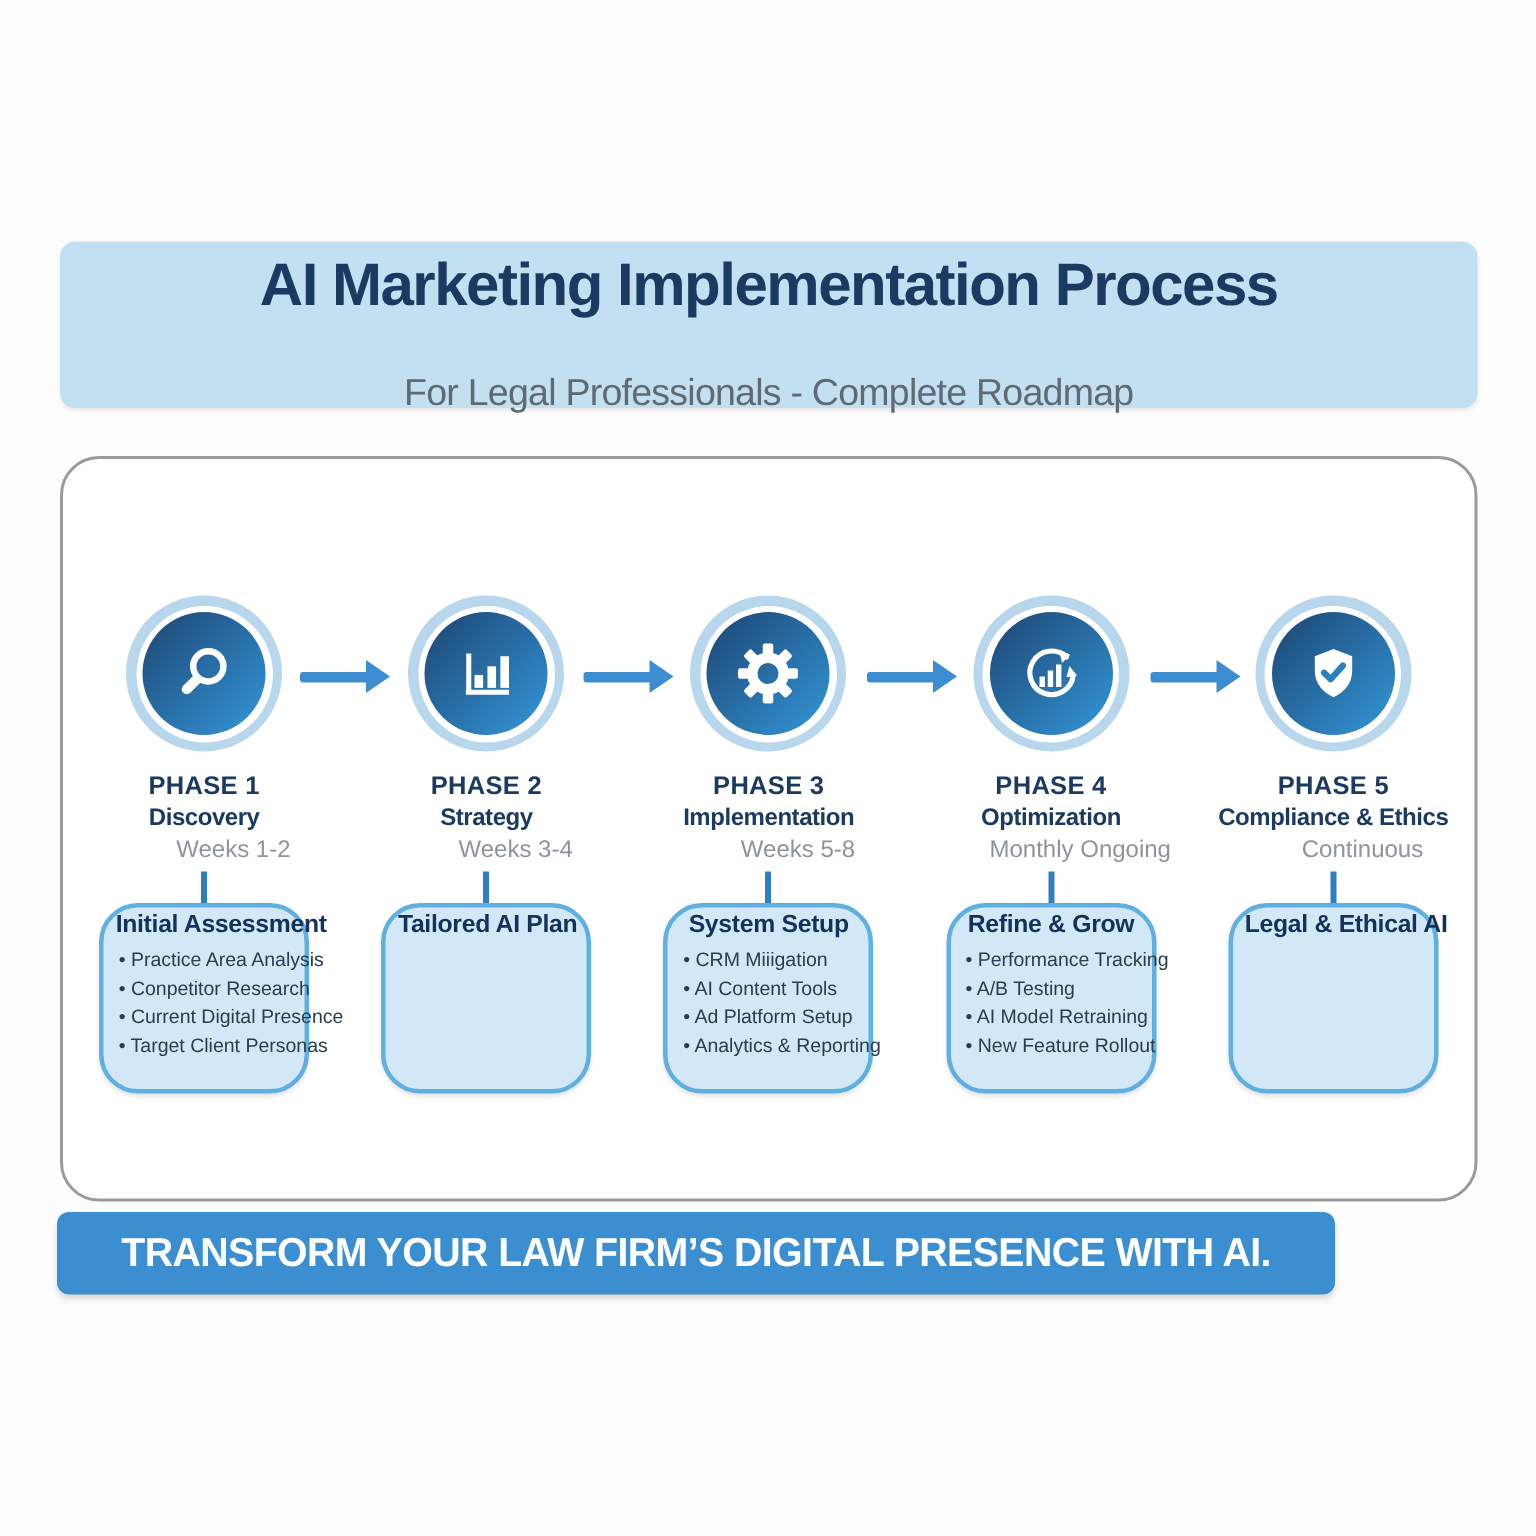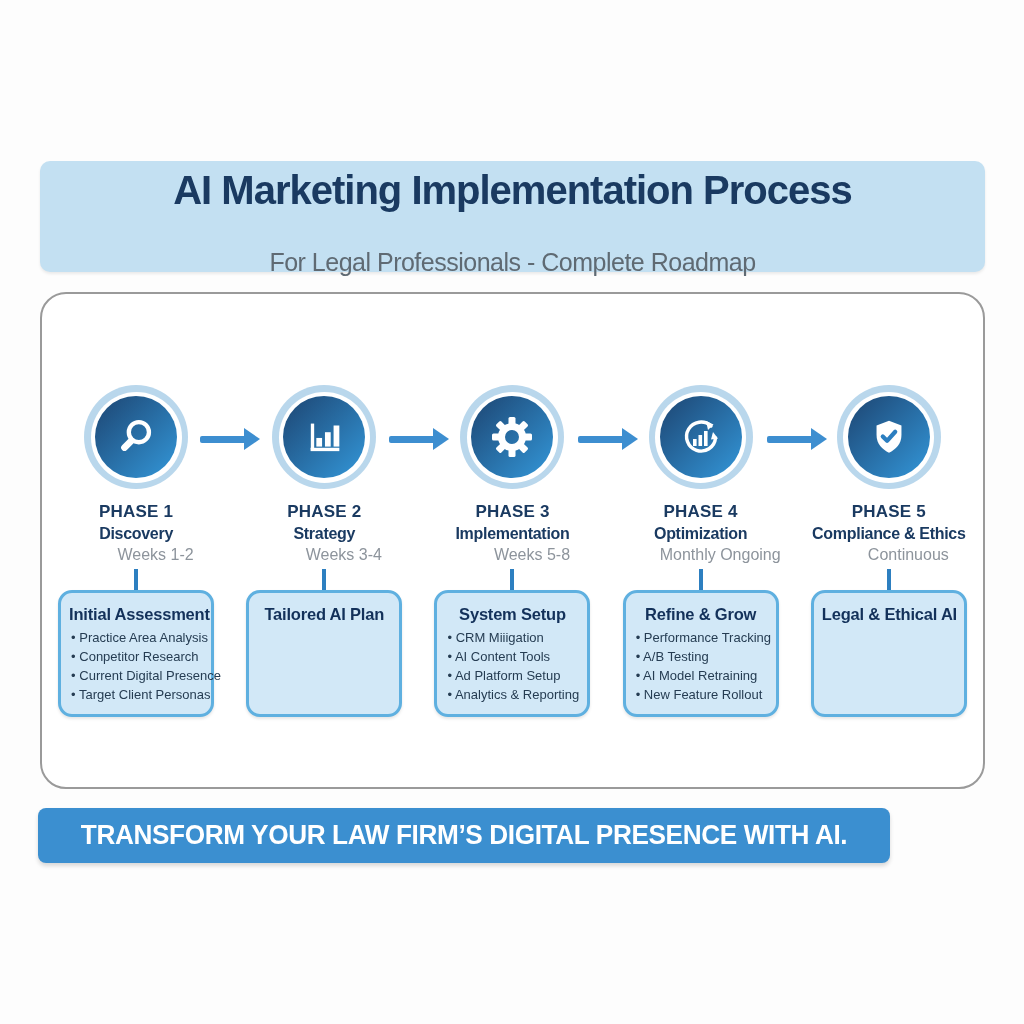--- a/index.html
+++ b/index.html
@@ -17,21 +17,21 @@
   .header h1{
     margin:12px;font-size:40px;font-weight:bold;letter-spacing:-1px;
     color:var(--navy,#1a3a61);
   }
   .header h2{
     margin:23px 0 0;font-size:25px;font-weight:normal;letter-spacing:-.5px;
     color:var(--subtitle_gray,#5f6a73);
   }
   
   .panel{
-    position:absolute;left:40px;top:292px;width:945px;height:497px;
+    position:absolute;left:40px;top:304px;width:945px;height:497px;
     background:#fff;border:2px solid var(--panel_border,#9a9a9a);border-radius:26px;
     box-sizing:border-box;display:flex;padding-top:91px;
   }
   .col{width:188.2px;display:flex;flex-direction:column;align-items:center;}
   
   .circle-outer{
     width:104px;height:104px;border-radius:50%;
     background:var(--ring_light,#b9d7ec);
     display:flex;align-items:center;justify-content:center;flex:0 0 auto;
   }
@@ -45,24 +45,24 @@
     display:flex;align-items:center;justify-content:center;
   }
   .circle-inner svg{display:block;}
   
   .phase-label{margin-top:13px;font-size:17px;font-weight:bold;color:var(--navy,#1a3a61);letter-spacing:.2px;}
   .phase-name{margin-top:3px;font-size:16px;font-weight:bold;color:var(--navy,#1a3a61);white-space:nowrap;letter-spacing:-.3px;}
   .phase-duration{margin-top:3px;font-size:16px;color:var(--duration_gray,#8d949c);white-space:nowrap;margin-left:39px;}
   
   .connector{width:4px;height:21px;background:var(--connector_blue,#2d7fc0);margin-top:5px;}
   .phase-box{
-    width:156px;box-sizing:border-box;min-height:127px;
+    width:140px;box-sizing:border-box;min-height:127px;
     background:var(--box_bg,#d2e8f7);
-    border:3px solid var(--box_border,#5fb0e0);border-radius:14px;
-    padding:10px 8px 8px 8px;box-shadow:0 2px 3px rgba(0,0,0,.10);
+    border:3px solid var(--box_border,#5fb0e0);border-radius:26px;
+    padding:0 8px 8px 8px;box-shadow:0 2px 3px rgba(0,0,0,.10);
   }
   .phase-box h3{
     margin:2px 0 5px;font-size:16.5px;font-weight:bold;text-align:center;
     color:var(--box_title,#13315a);letter-spacing:-.2px;white-space:nowrap;
   }
   .phase-box ul{list-style:none;margin:0;padding:0 0 0 2px;}
   .phase-box li{
     font-size:13px;line-height:1.45;color:var(--bullet_text,#253c52);
     white-space:nowrap;overflow:visible;
   }

